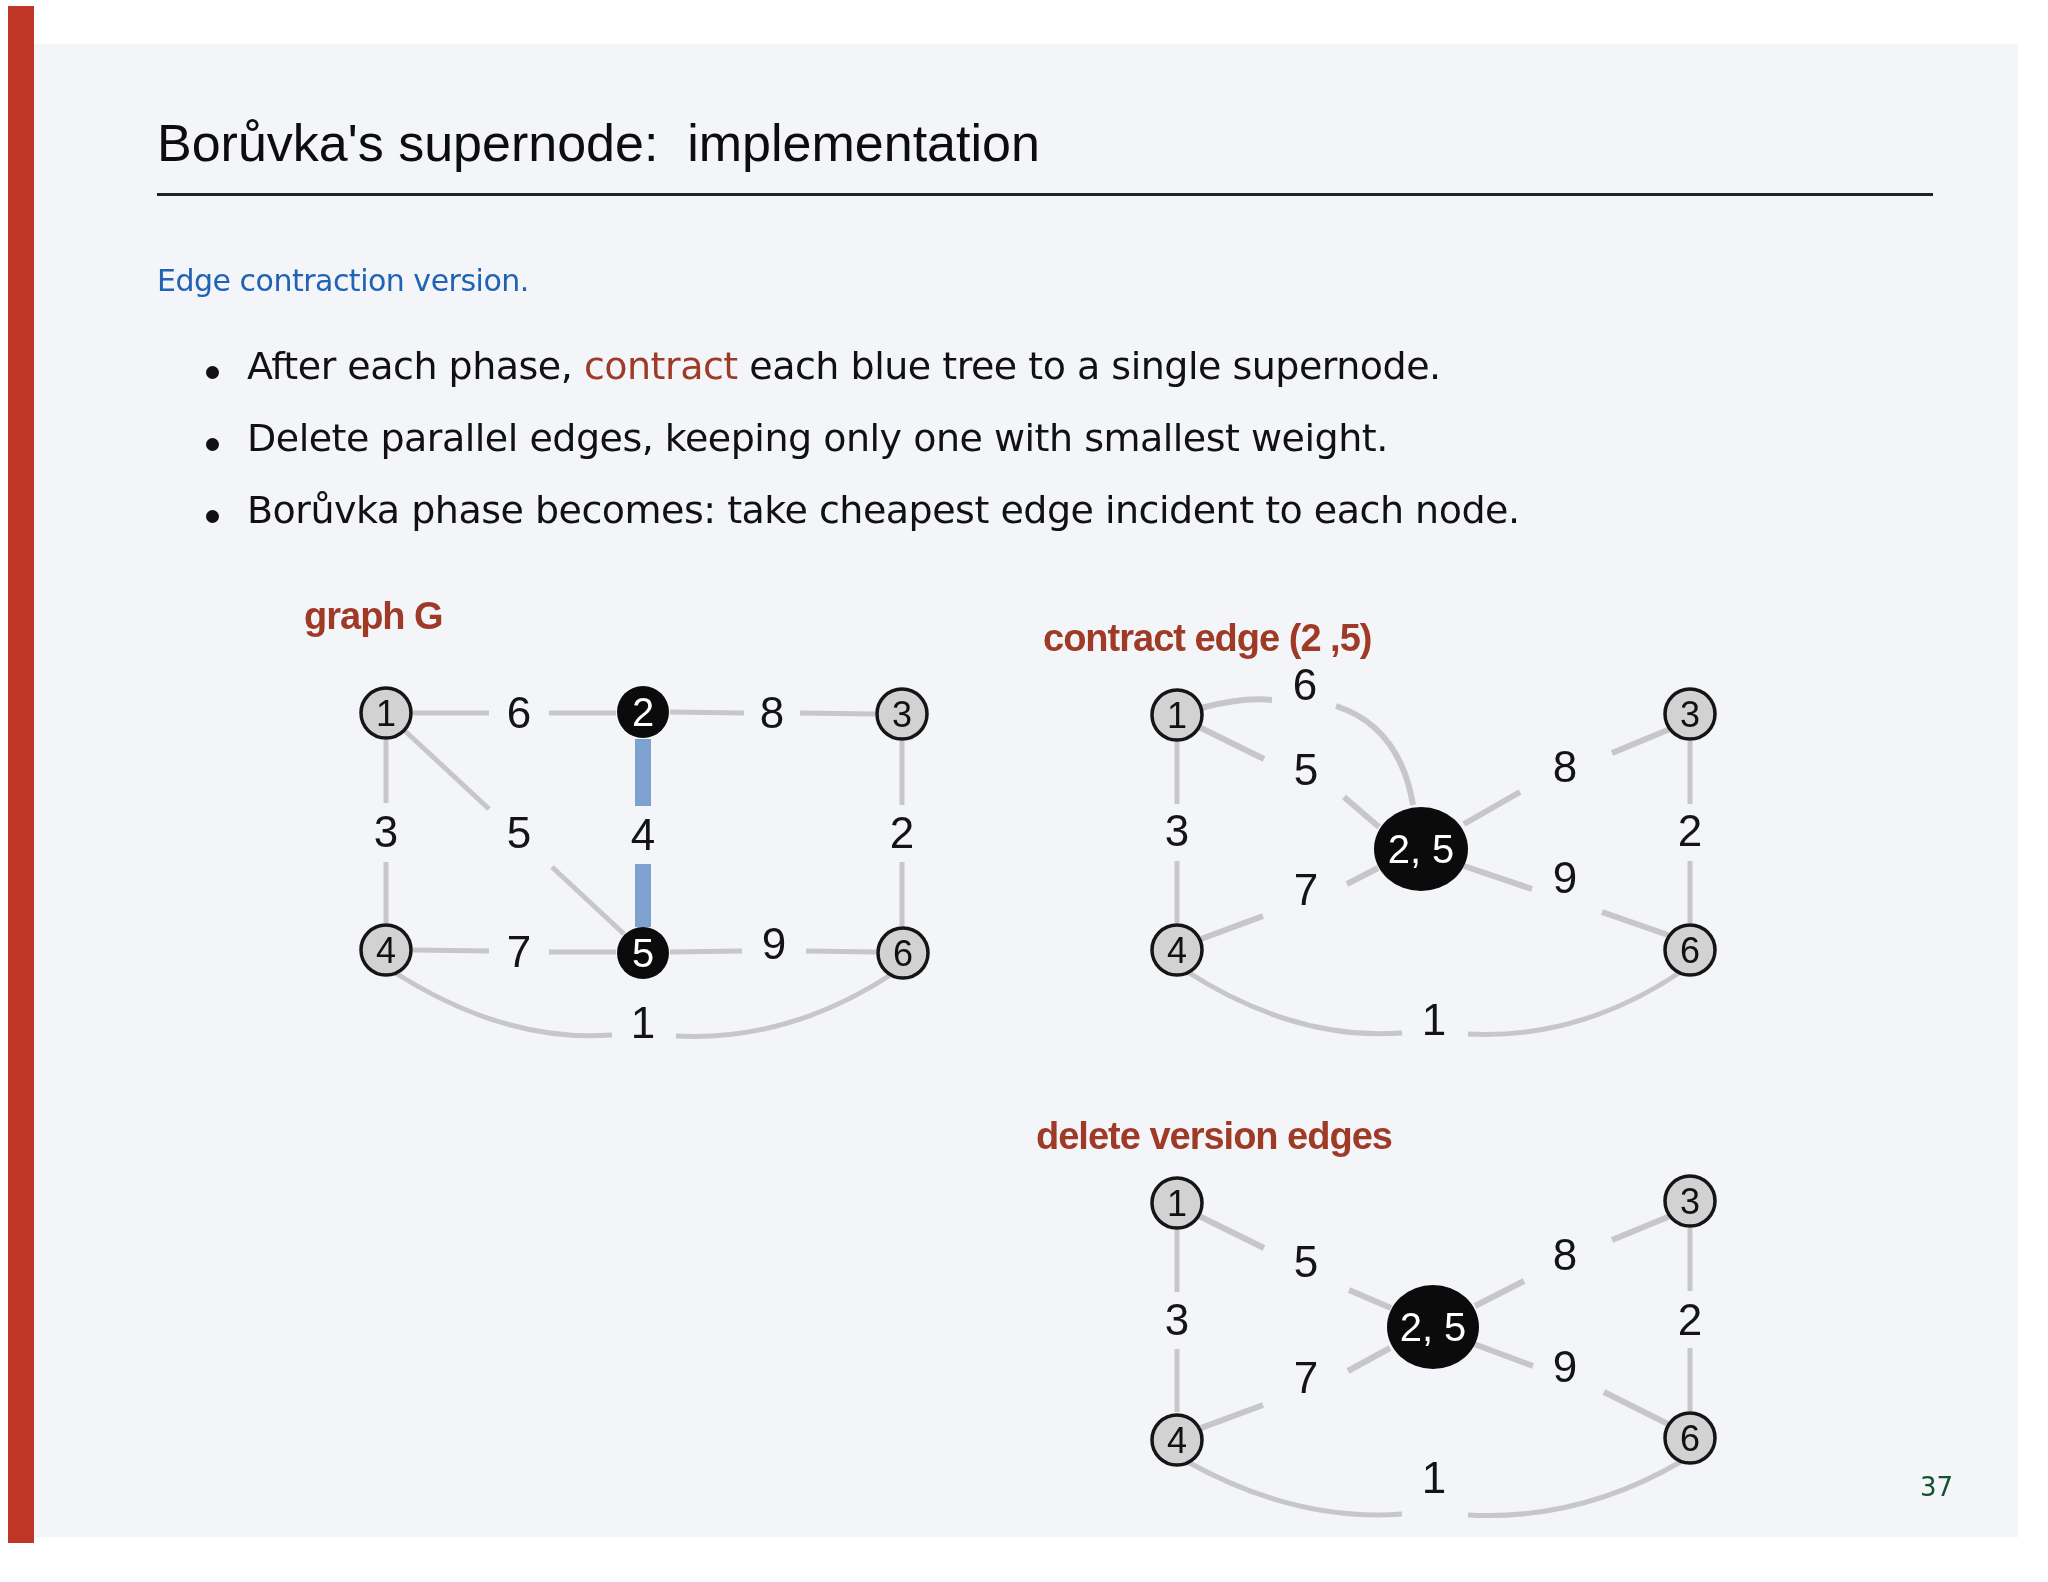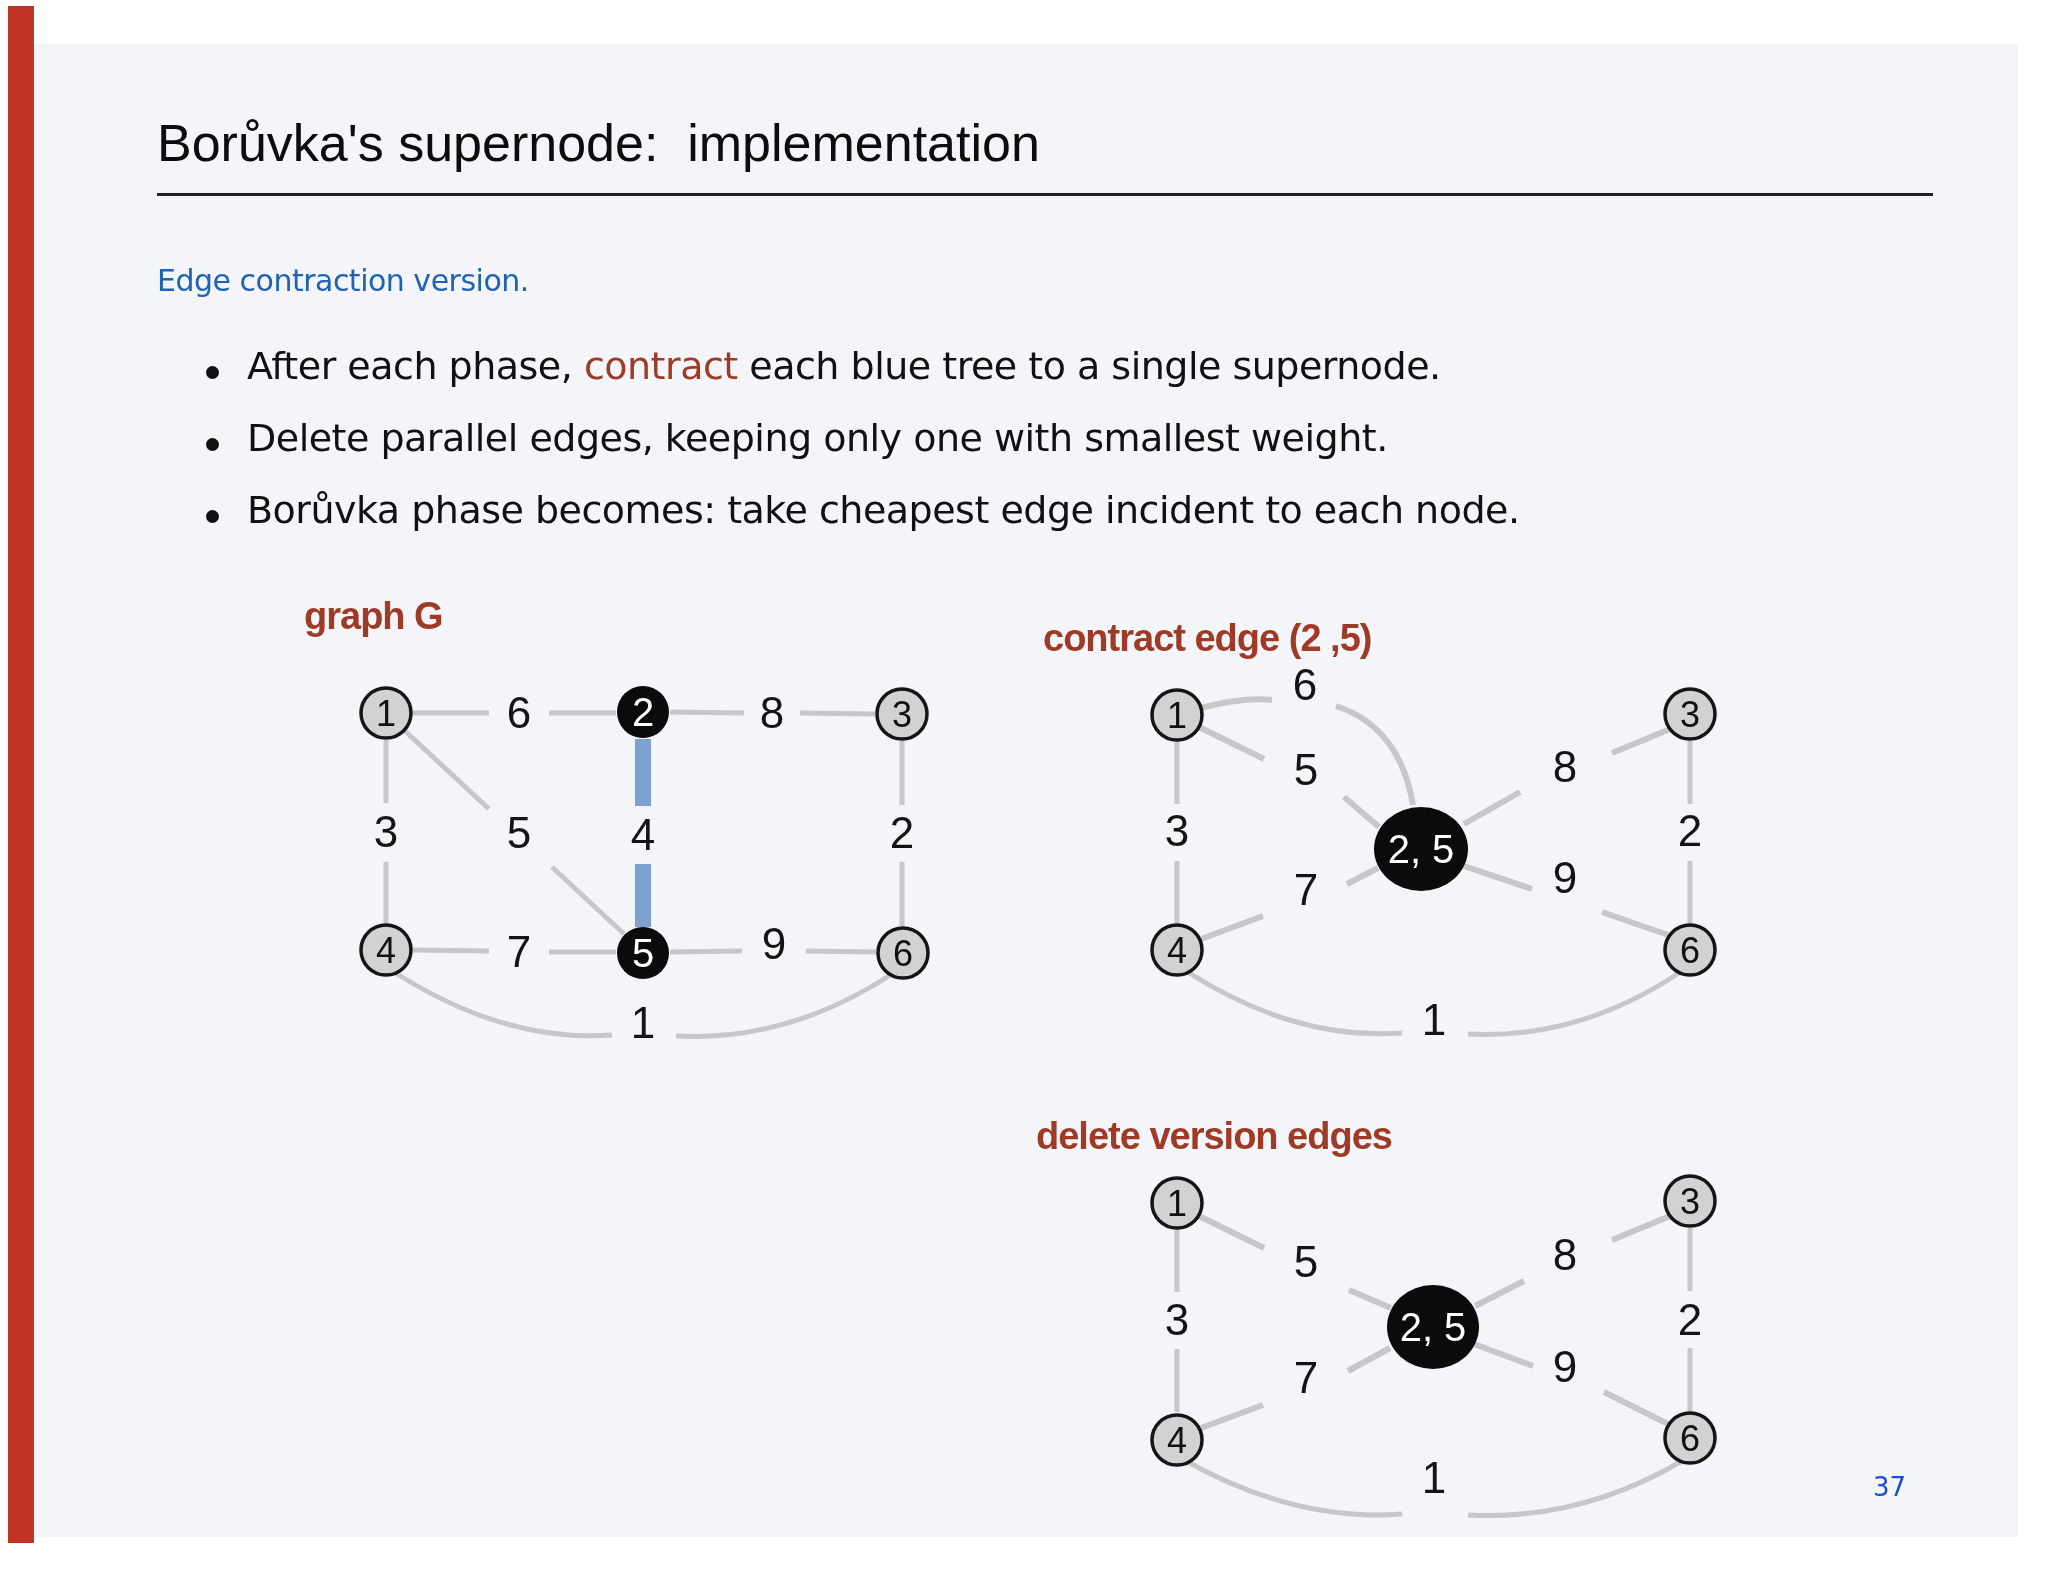--- a/index.html
+++ b/index.html
@@ -72,21 +72,21 @@
   .nlabel{
     font-family:"Liberation Sans",sans-serif;font-size:36px;fill:#111;
     text-anchor:middle;
   }
   .snlabel{
     font-family:"Liberation Sans",sans-serif;font-size:40px;fill:#ffffff;
     text-anchor:middle;
   }
   .page-number{
     position:absolute;left:1873px;top:1472px;width:80px;
-    font-size:26px;color:#1d4ed8;text-align:left;
+    font-size:26px;color:#14532d;text-align:right;
   }
 </style>
 </head>
 <body>
 
 <div class="slide"></div>
 <div class="red-bar"></div>
 
 <div class="title">Borůvka's supernode:  implementation</div>
 <div class="title-rule"></div>

